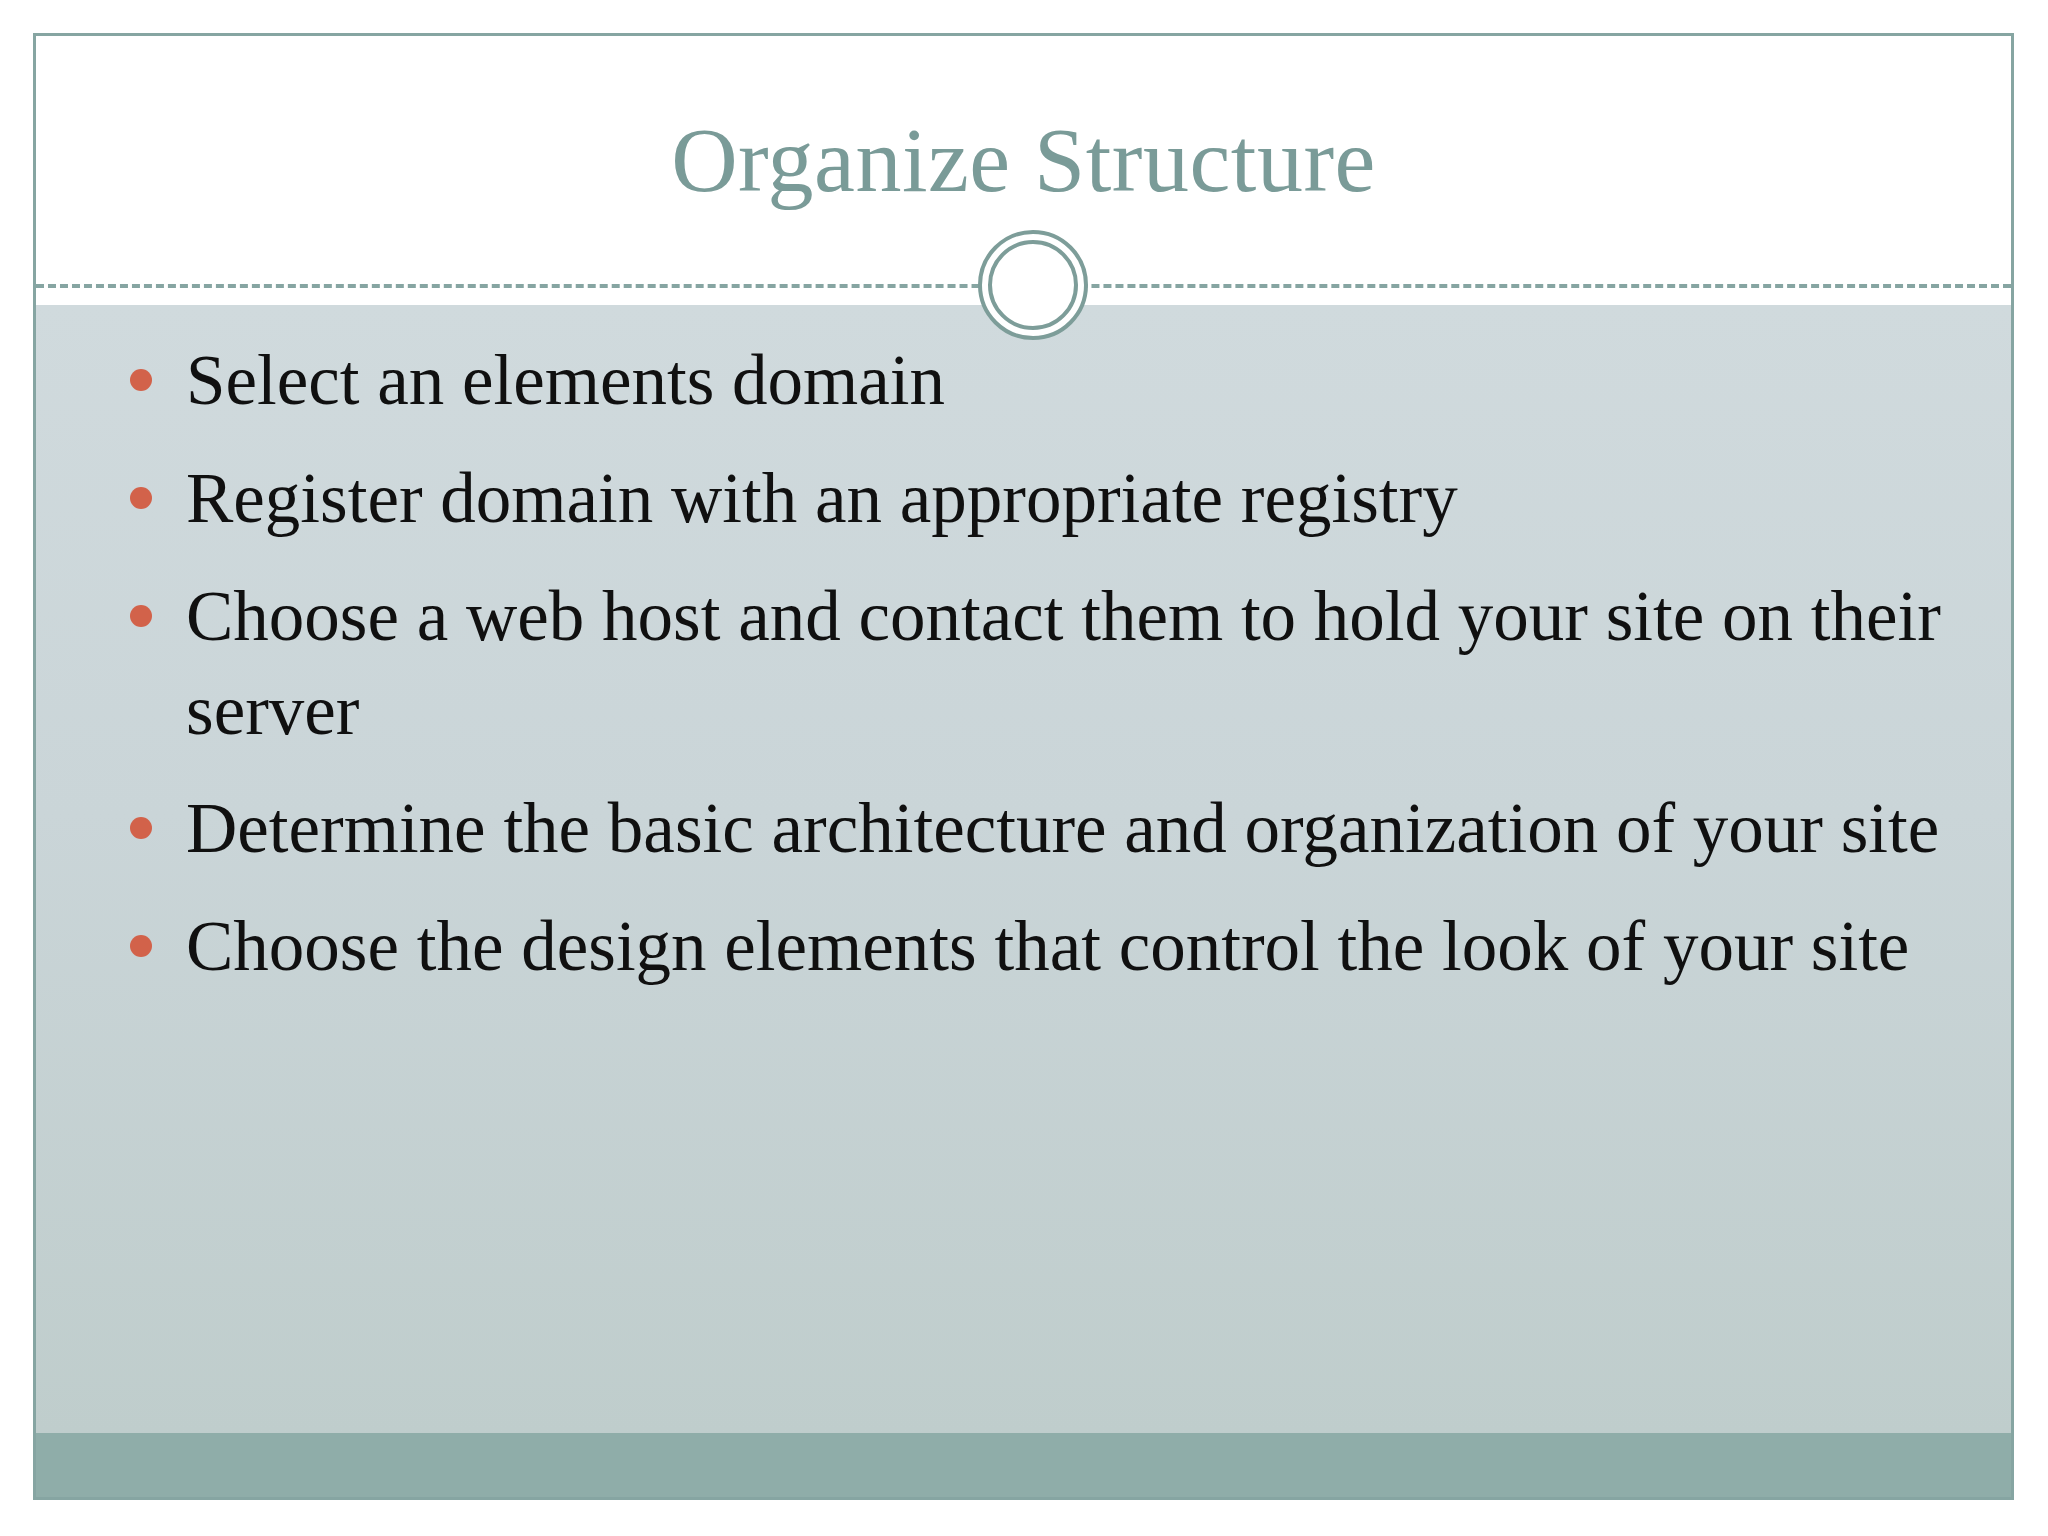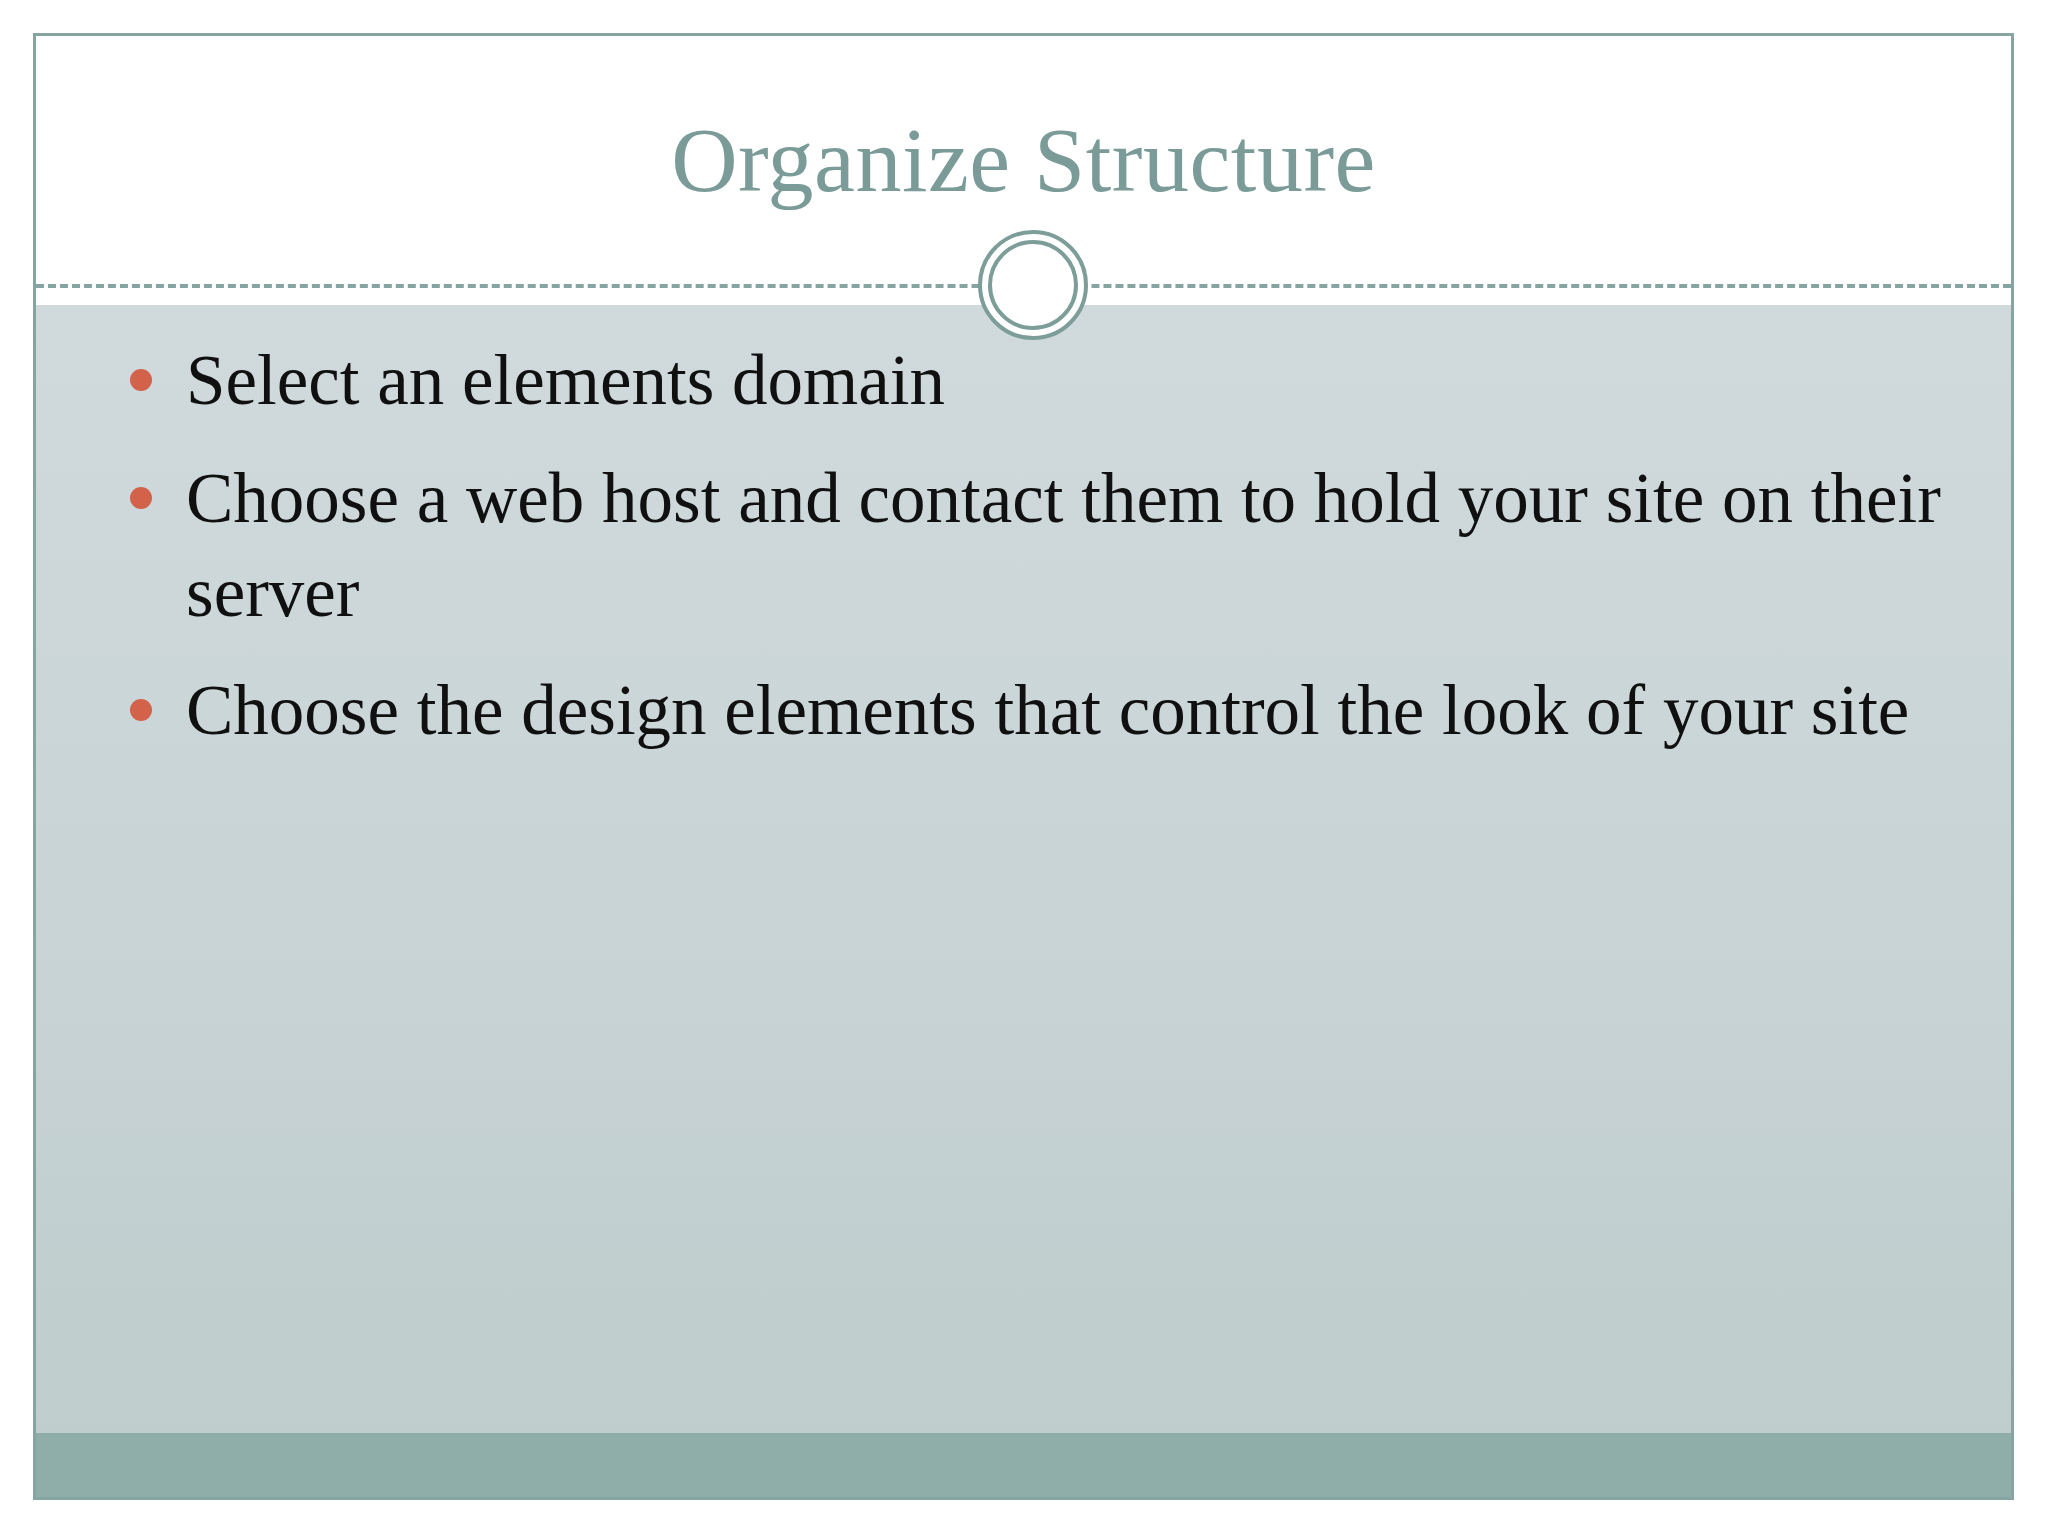--- a/index.html
+++ b/index.html
@@ -168,21 +168,29 @@
     <div class="ring-inner"></div>
   </div>
 
   <ul class="bullet-list">
     <li class="bullet-item">
       <span class="bullet-dot"></span>
       <span class="bullet-text">Select an elements domain</span>
     </li>
     <li class="bullet-item">
       <span class="bullet-dot"></span>
+      <span class="bullet-text">Register domain with an appropriate registry</span>
+    </li>
+    <li class="bullet-item">
+      <span class="bullet-dot"></span>
       <span class="bullet-text">Choose a web host and contact them to hold your site on their server</span>
+    </li>
+    <li class="bullet-item">
+      <span class="bullet-dot"></span>
+      <span class="bullet-text">Determine the basic architecture and organization of your site</span>
     </li>
     <li class="bullet-item">
       <span class="bullet-dot"></span>
       <span class="bullet-text">Choose the design elements that control the look of your site</span>
     </li>
   </ul>
 
   <div class="footer-bar"></div>
 
 </div>

